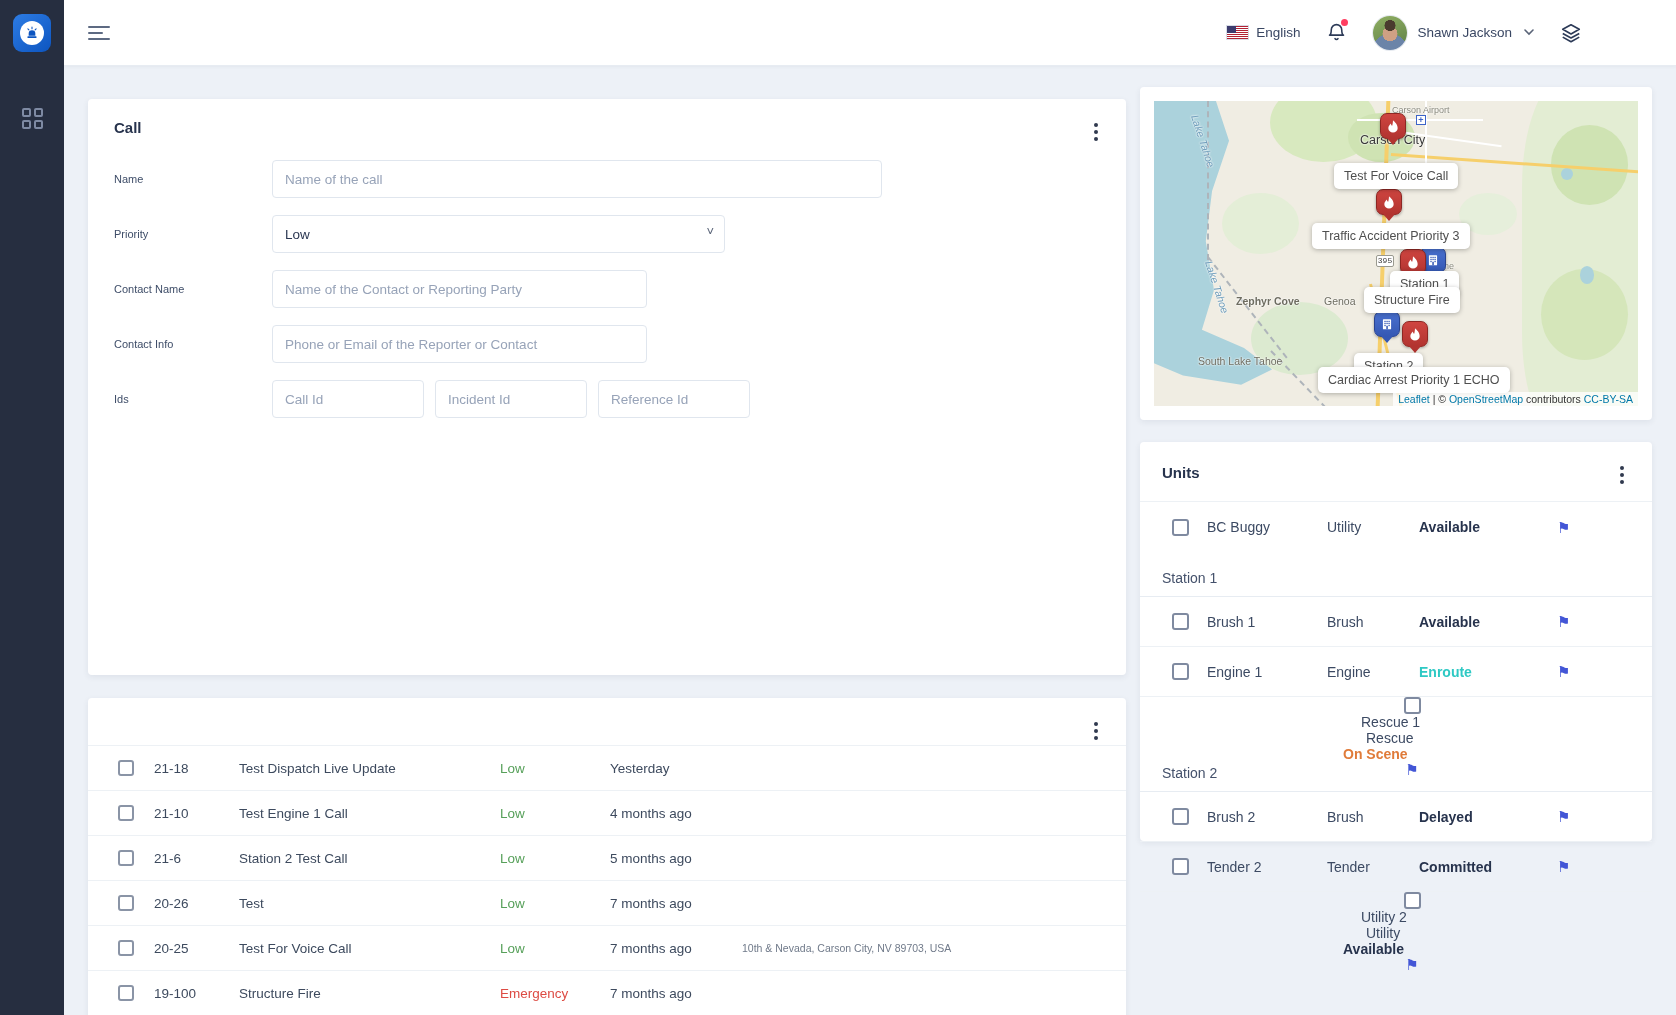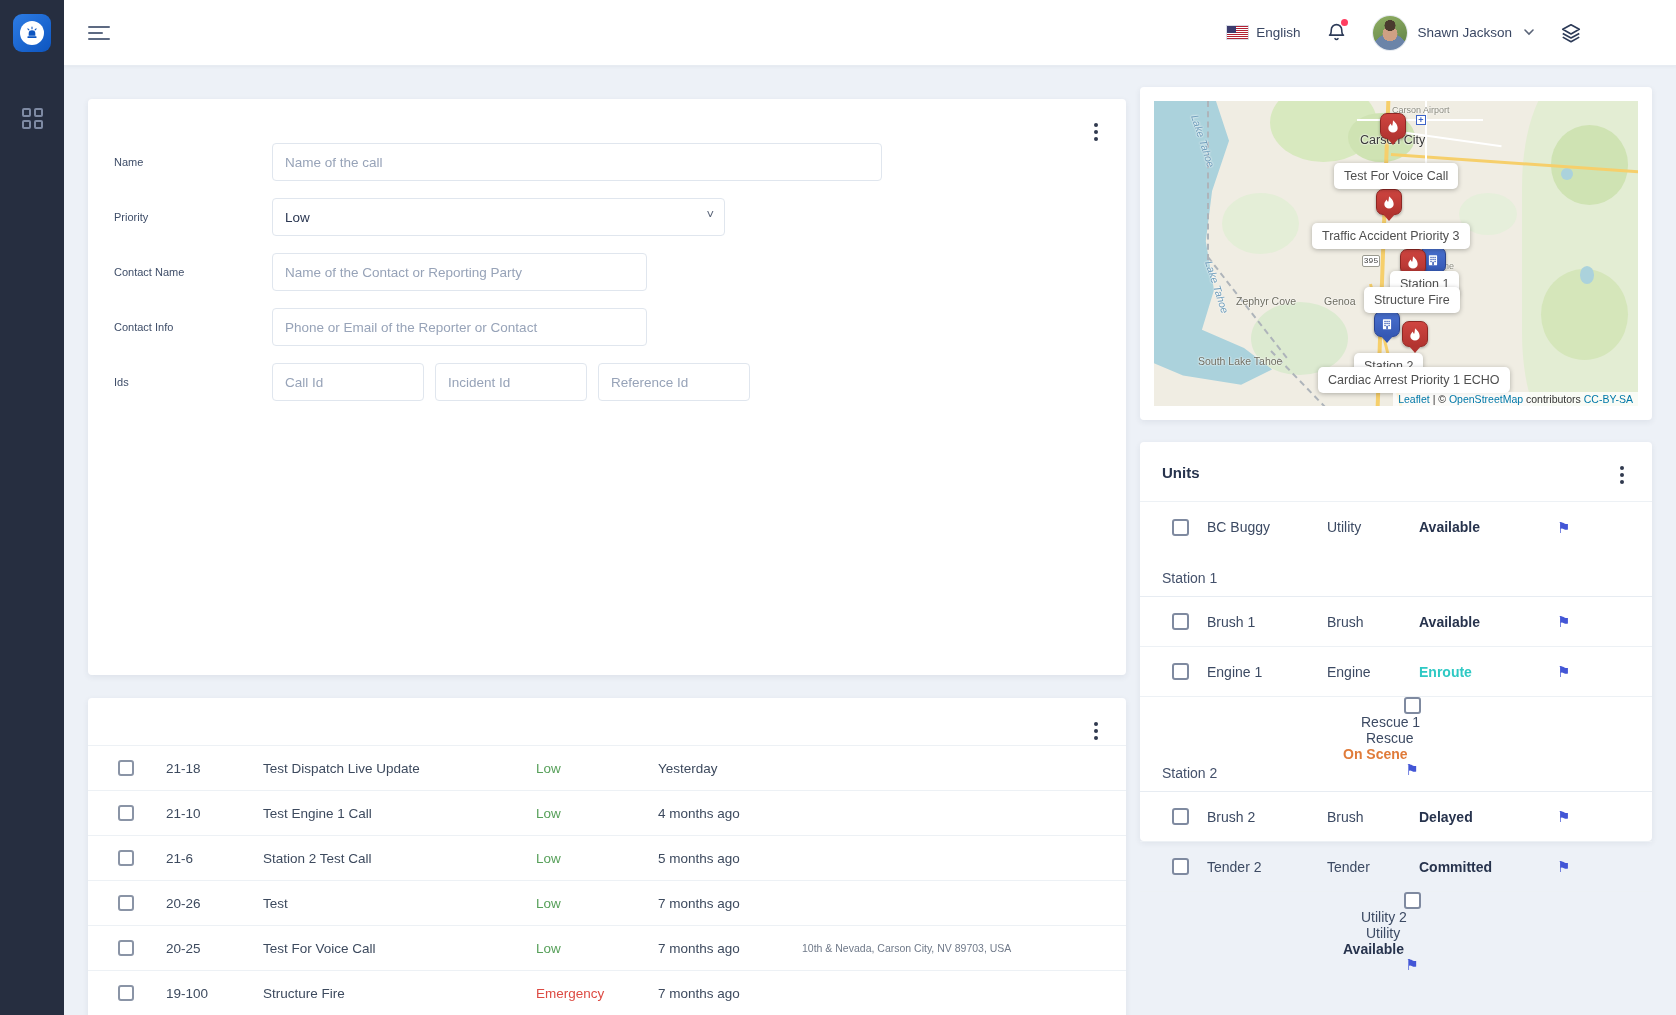--- a/index.html
+++ b/index.html
@@ -70,21 +70,21 @@
   .w-name { width:610px; } .w-select { width:453px; }
   .w-contact { width:375px; } .w-id { width:152px; height:32px; margin-right:11px; }
   .w-nature { width:690px; height:158px; }
   .sel-wrap { position:relative; display:inline-block; }
   .sel-wrap select { appearance:none; -webkit-appearance:none; padding-right:30px; }
   .sel-wrap::after { content:"˅"; position:absolute; right:11px; top:9px; font-size:13px; color:#5a6478; pointer-events:none; }
   
   .card-active { left:24px; top:632px; width:1038px; height:470px; padding:24px 0 0 0; }
   .card-active .card-title { padding-left:30px; }
   .ac-table { margin-top:23px; border-top:1px solid #edf1f5; }
-  .ac-row { display:flex; align-items:center; height:45px; border-bottom:1px solid #edf1f5; padding-left:30px;gap:12px; }
+  .ac-row { display:flex; align-items:center; height:45px; border-bottom:1px solid #edf1f5; padding-left:30px; }
   .checkbox { width:16px; height:16px; border:2px solid #8a94a6; border-radius:3px; background:#fff; flex:none; cursor:pointer; }
   .ac-id { width:85px; margin-left:20px; font-size:13.5px; color:#3d4a5e; }
   .ac-name { width:261px; font-size:13.5px; color:#3d4a5e; }
   .ac-prio { width:110px; font-size:13.5px; font-weight:400; }
   .ac-prio[data-variant="low"] { color:#57a05a; }
   .ac-prio[data-variant="emergency"] { color:#dd4b43; }
   .ac-time { width:132px; font-size:13.5px; color:#3d4a5e; }
   .ac-addr { flex:1; font-size:10.5px; color:#707a8a; }
   
   .card-map { left:1076px; top:21px; width:512px; height:333px; padding:14px; }
@@ -186,20 +186,21 @@
         <path d="M12 3l9 5-9 5-9-5 9-5z"></path>
         <path d="M3 12.5l9 5 9-5"></path>
         <path d="M3 16.5l9 5 9-5"></path>
       </svg>
   </div>
 </header>
 
 <div class="content">
 
   <section class="card card-call">
+    <div class="card-title">Call</div>
     <div class="kebab">
         <i></i>
         <i></i>
         <i></i>
       </div>
 
     <div class="form-row" style="margin-top:24px;">
       <label class="f-label">Name</label>
       <input type="text" class="w-name" placeholder="Name of the call" style="">
     </div>
@@ -320,25 +321,25 @@
 
       <div class="dash" style="left:11%;top:0;height:52%;"></div>
       <div class="dash" style="left:11%;top:51%;height:42%;transform:rotate(-38deg);transform-origin:top;"></div>
       <div class="dash" style="left:24%;top:82%;height:26%;transform:rotate(-44deg);transform-origin:top;"></div>
 
       <span class="map-label city" style="left:206px;top:32px;">Carson City</span>
       <span class="map-label tiny" style="left:238px;top:4px;">Carson Airport</span>
       <span class="hosp" style="left:262px;top:14px;">+</span>
       <span class="map-label lake" style="left:22px;top:34px;">Lake Tahoe</span>
       <span class="map-label lake" style="left:36px;top:180px;">Lake Tahoe</span>
-      <span class="map-label" style="left:82px;top:194px;">Zephyr Cove</span>
+      <span class="map-label" style="left:82px;top:194px;font-weight:bold;">Zephyr Cove</span>
       <span class="map-label" style="left:170px;top:194px;">Genoa</span>
       <span class="map-label" style="left:44px;top:254px;">South Lake Tahoe</span>
       <span class="map-label tiny" style="left:280px;top:160px;">Lane</span>
-      <span class="shield" style="left:208px;top:154px;font-family:Liberation Mono, monospace;">395</span>
+      <span class="shield" style="left:222px;top:154px;font-family:Liberation Mono, monospace;">395</span>
 
       <div class="pin pin-fire" style="left:226px;top:12px;">
         <svg width="14" height="14" viewBox="0 0 24 24">
             <path fill="#fff" d="M12 23c-4.4 0-8-3.2-8-7.3 0-3.1 2.2-5.7 4.4-8 0 1.8.9 3.1 2.2 4C11.2 9.2 12 5.5 12 2c2.7 2.7 8 6.7 8 13.7 0 4.1-3.6 7.3-8 7.3z"></path>
           </svg>
       </div>
       <div class="pin pin-fire" style="left:222px;top:88px;">
         <svg width="14" height="14" viewBox="0 0 24 24">
             <path fill="#fff" d="M12 23c-4.4 0-8-3.2-8-7.3 0-3.1 2.2-5.7 4.4-8 0 1.8.9 3.1 2.2 4C11.2 9.2 12 5.5 12 2c2.7 2.7 8 6.7 8 13.7 0 4.1-3.6 7.3-8 7.3z"></path>
           </svg>

